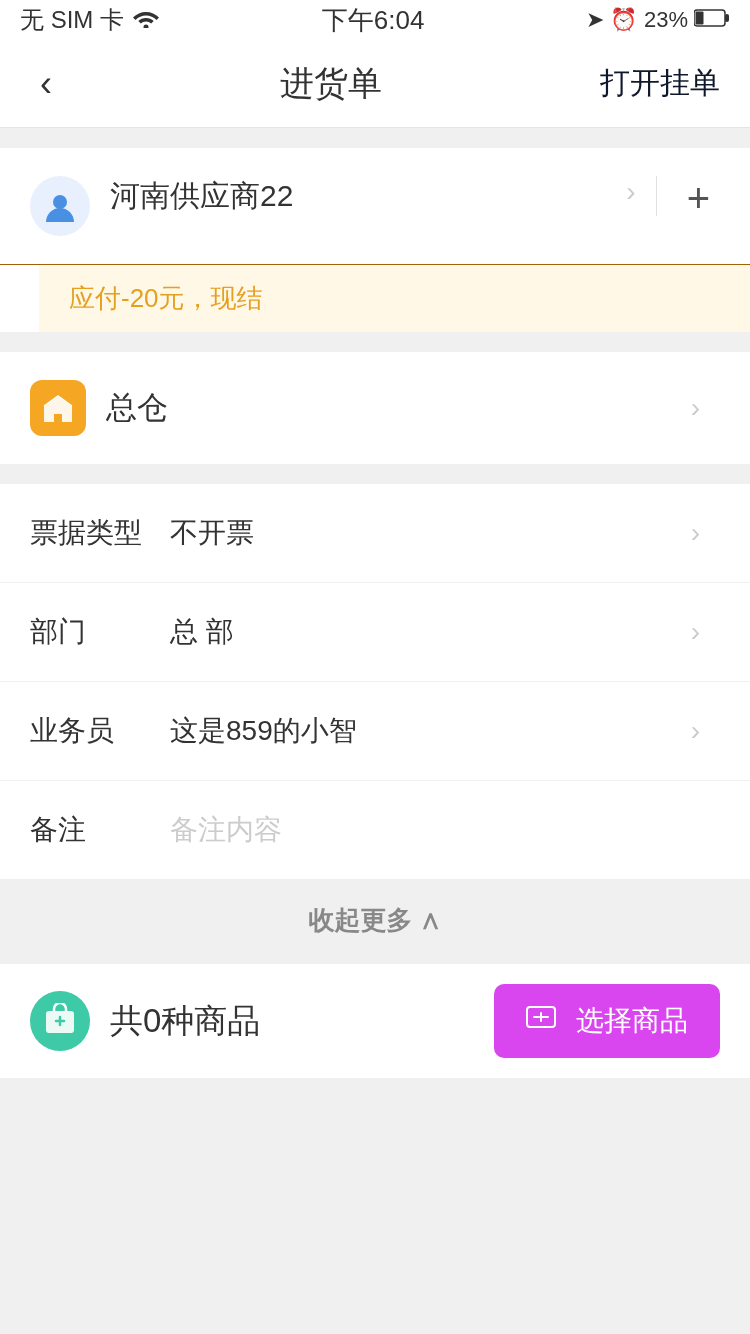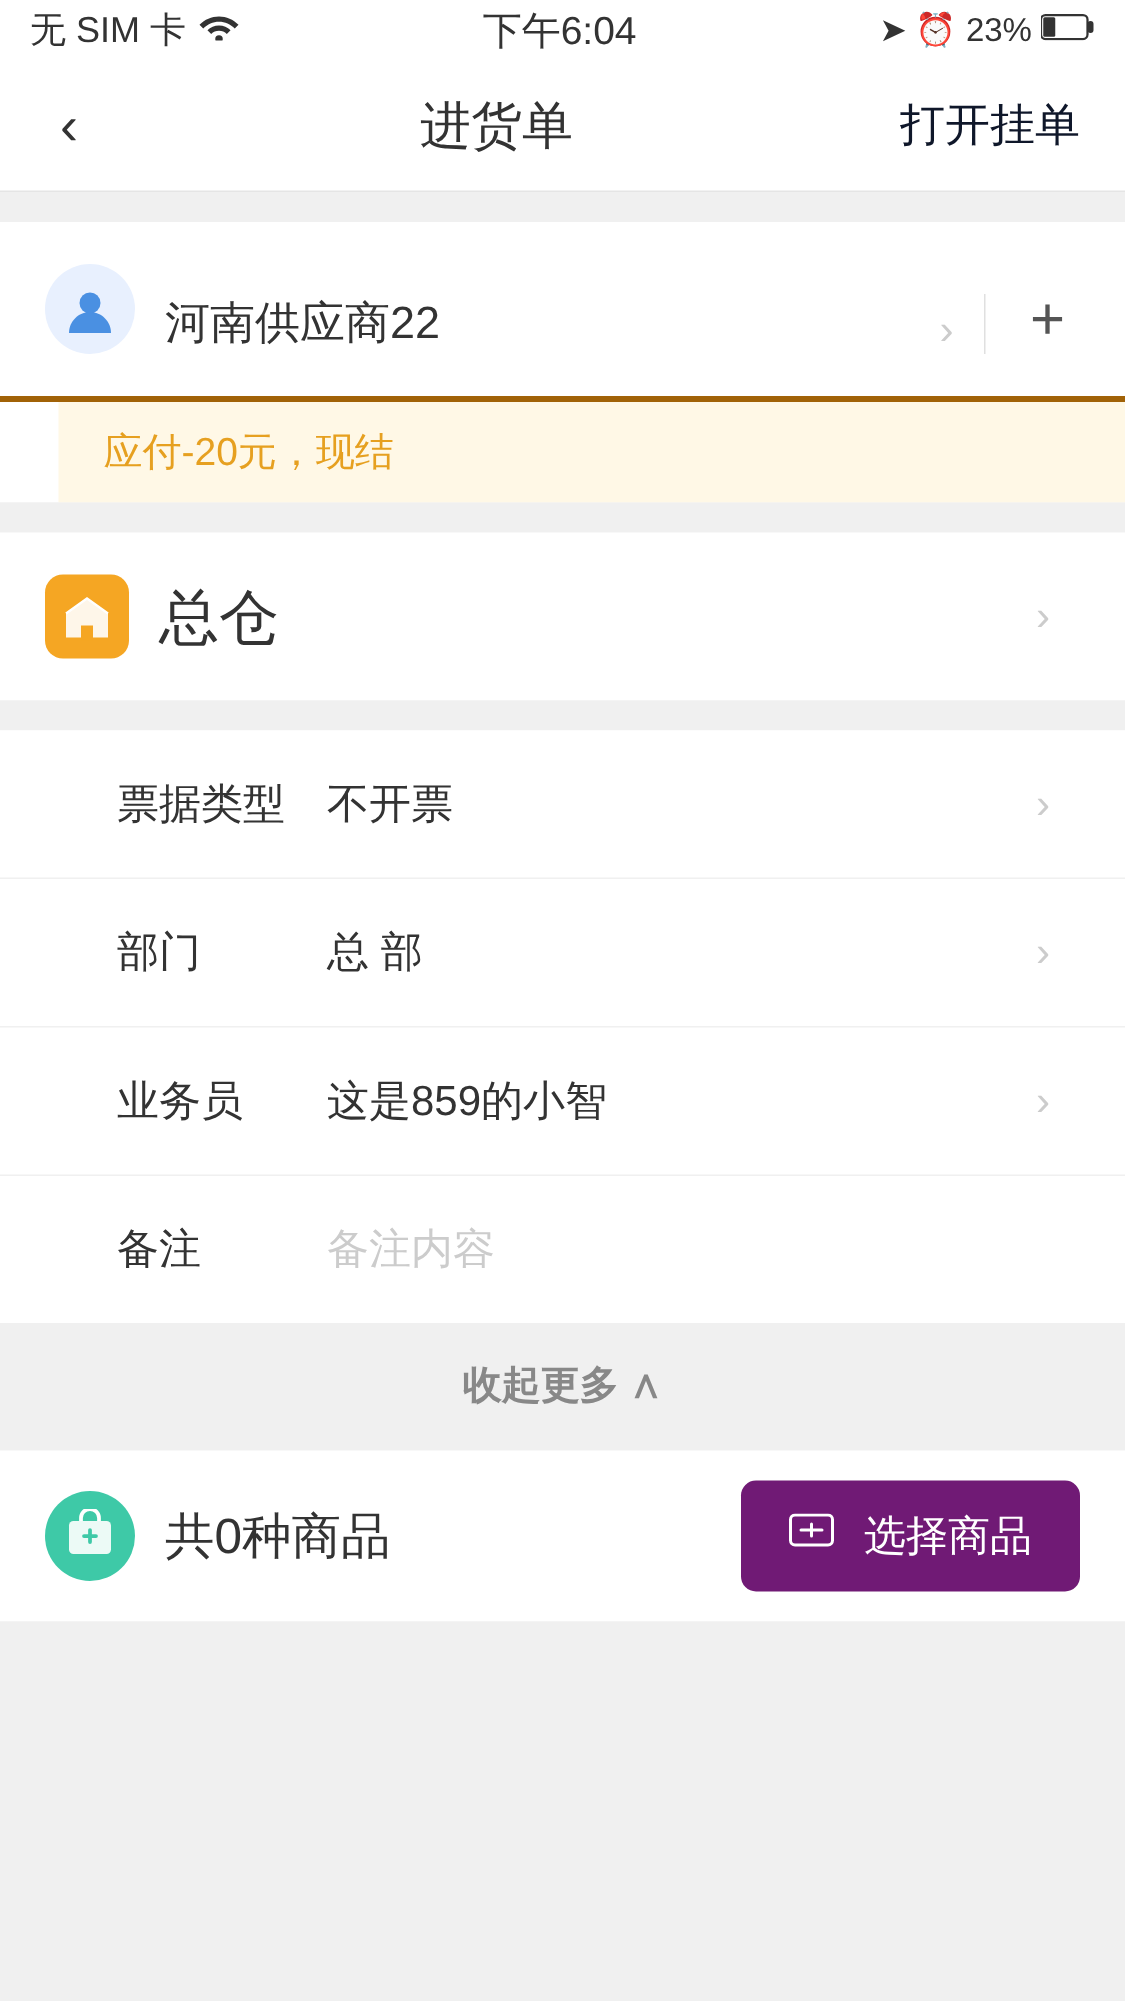--- a/index.html
+++ b/index.html
@@ -64,23 +64,23 @@
     }
 
     
     .card {
       background: #fff;
     }
 
     
     .supplier-row {
       display: flex;
-      align-items: flex-end;
+      align-items: flex-start;
       padding: 28px 30px;
-      border-bottom: 4px solid #a16207;
+      border-bottom: 1px solid #a16207;
     }
     .supplier-avatar {
       width: 60px;
       height: 60px;
       border-radius: 50%;
       background: #e8f0fe;
       display: flex;
       align-items: center;
       justify-content: center;
       margin-right: 20px;
@@ -132,39 +132,38 @@
       background: #f5a623;
       display: flex;
       align-items: center;
       justify-content: center;
       margin-right: 20px;
       flex-shrink: 0;
     }
     .warehouse-icon svg { width: 32px; height: 32px; }
     .warehouse-name {
       flex: 1;
-      font-size: 40px;
+      font-size: 31px;
       color: #333;
       font-family: Liberation Mono, monospace;
     }
 
     
     .form-row {
       display: flex;
       align-items: center;
       padding: 30px 30px;
       border-top: 1px solid #f0f0f0;
       background: #fff;
     }
     .form-label {
       font-size: 28px;
       color: #333;
       width: 120px;
       flex-shrink: 0;
-      margin-left: 48px;
     }
     .form-value {
       flex: 1;
       font-size: 28px;
       color: #333;
       padding-left: 20px;
     }
     .form-placeholder {
       flex: 1;
       font-size: 28px;
@@ -206,21 +205,21 @@
       justify-content: center;
       margin-right: 20px;
       flex-shrink: 0;
     }
     .product-count {
       flex: 1;
       font-size: 33px;
       color: #333;
     }
     .select-btn {
-      background: #701a75;
+      background: #d946ef;
       color: #fff;
       font-size: 28px;
       border: none;
       border-radius: 10px;
       padding: 18px 32px;
       display: flex;
       align-items: center;
       gap: 20px;
       cursor: pointer;
     }

